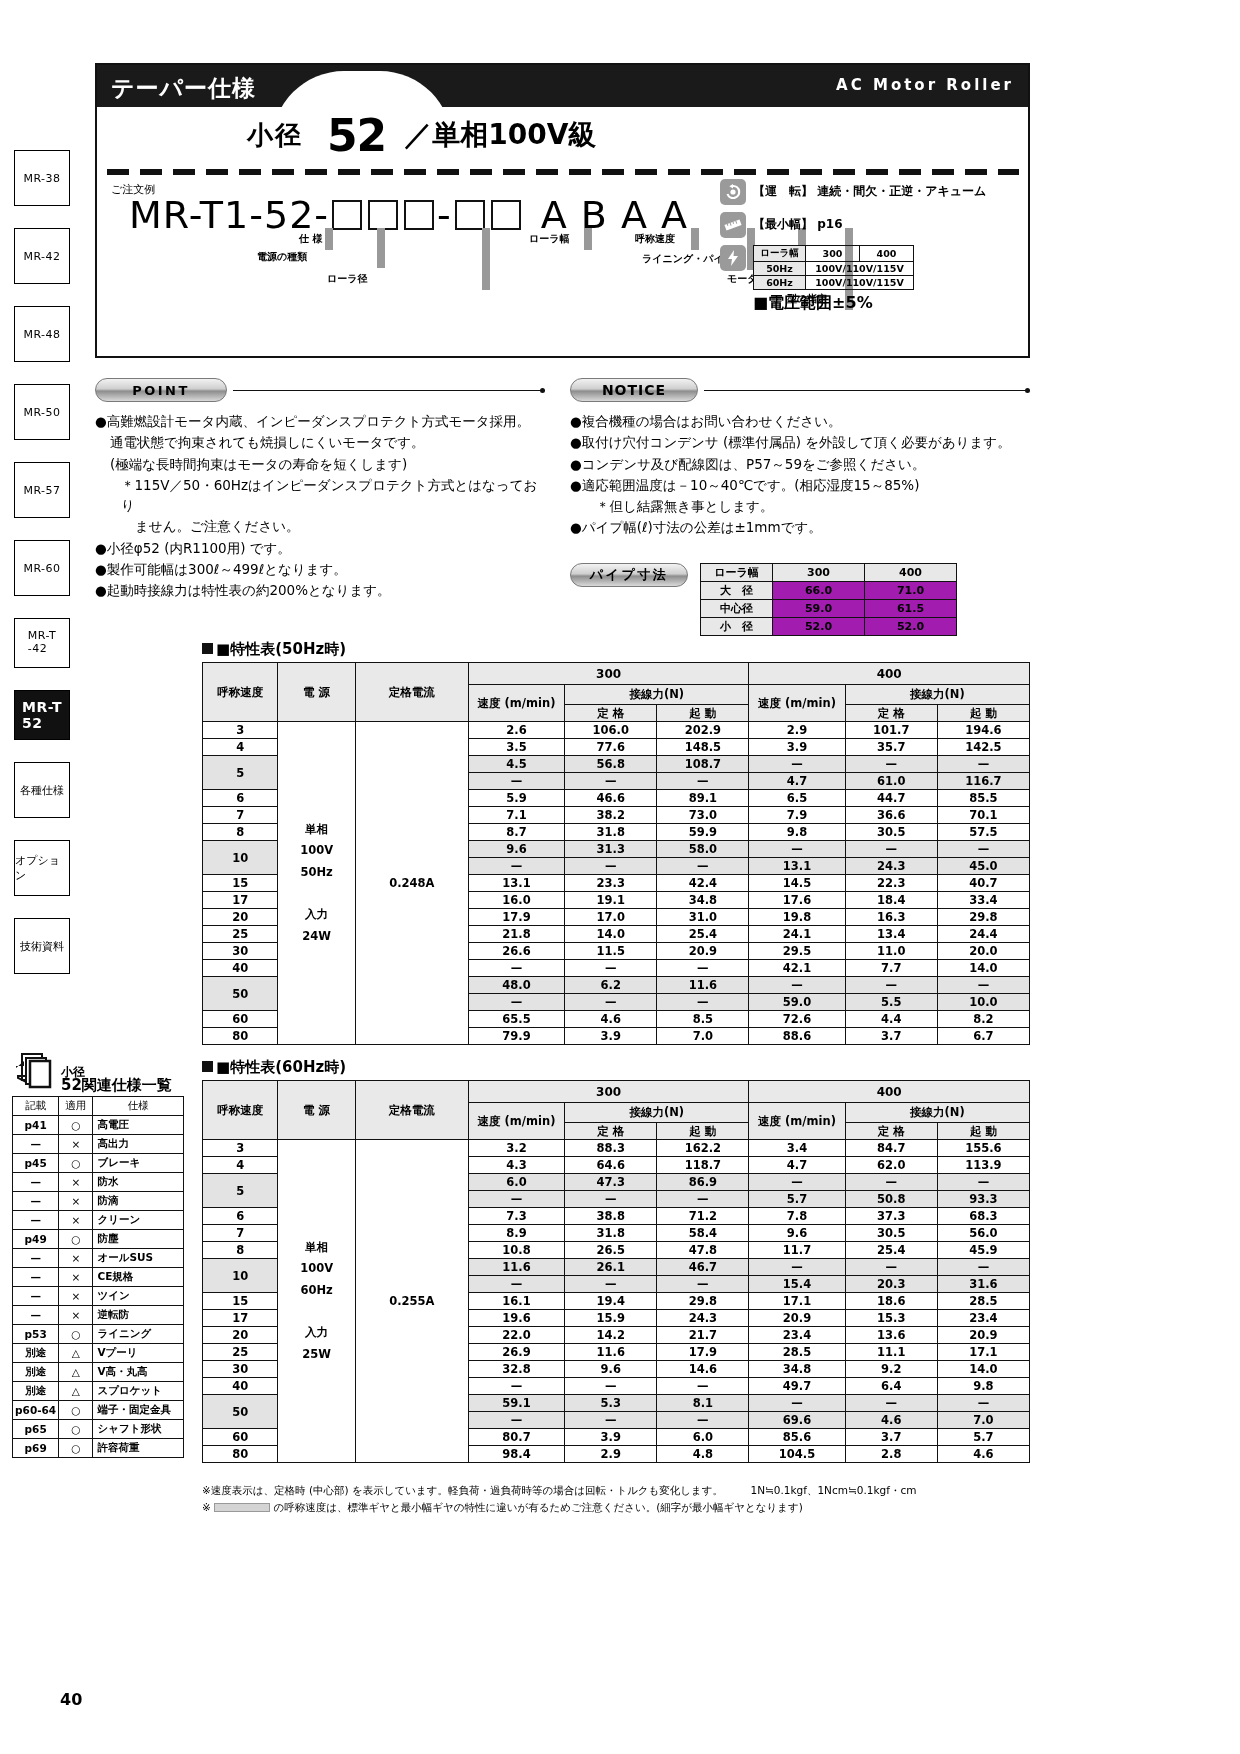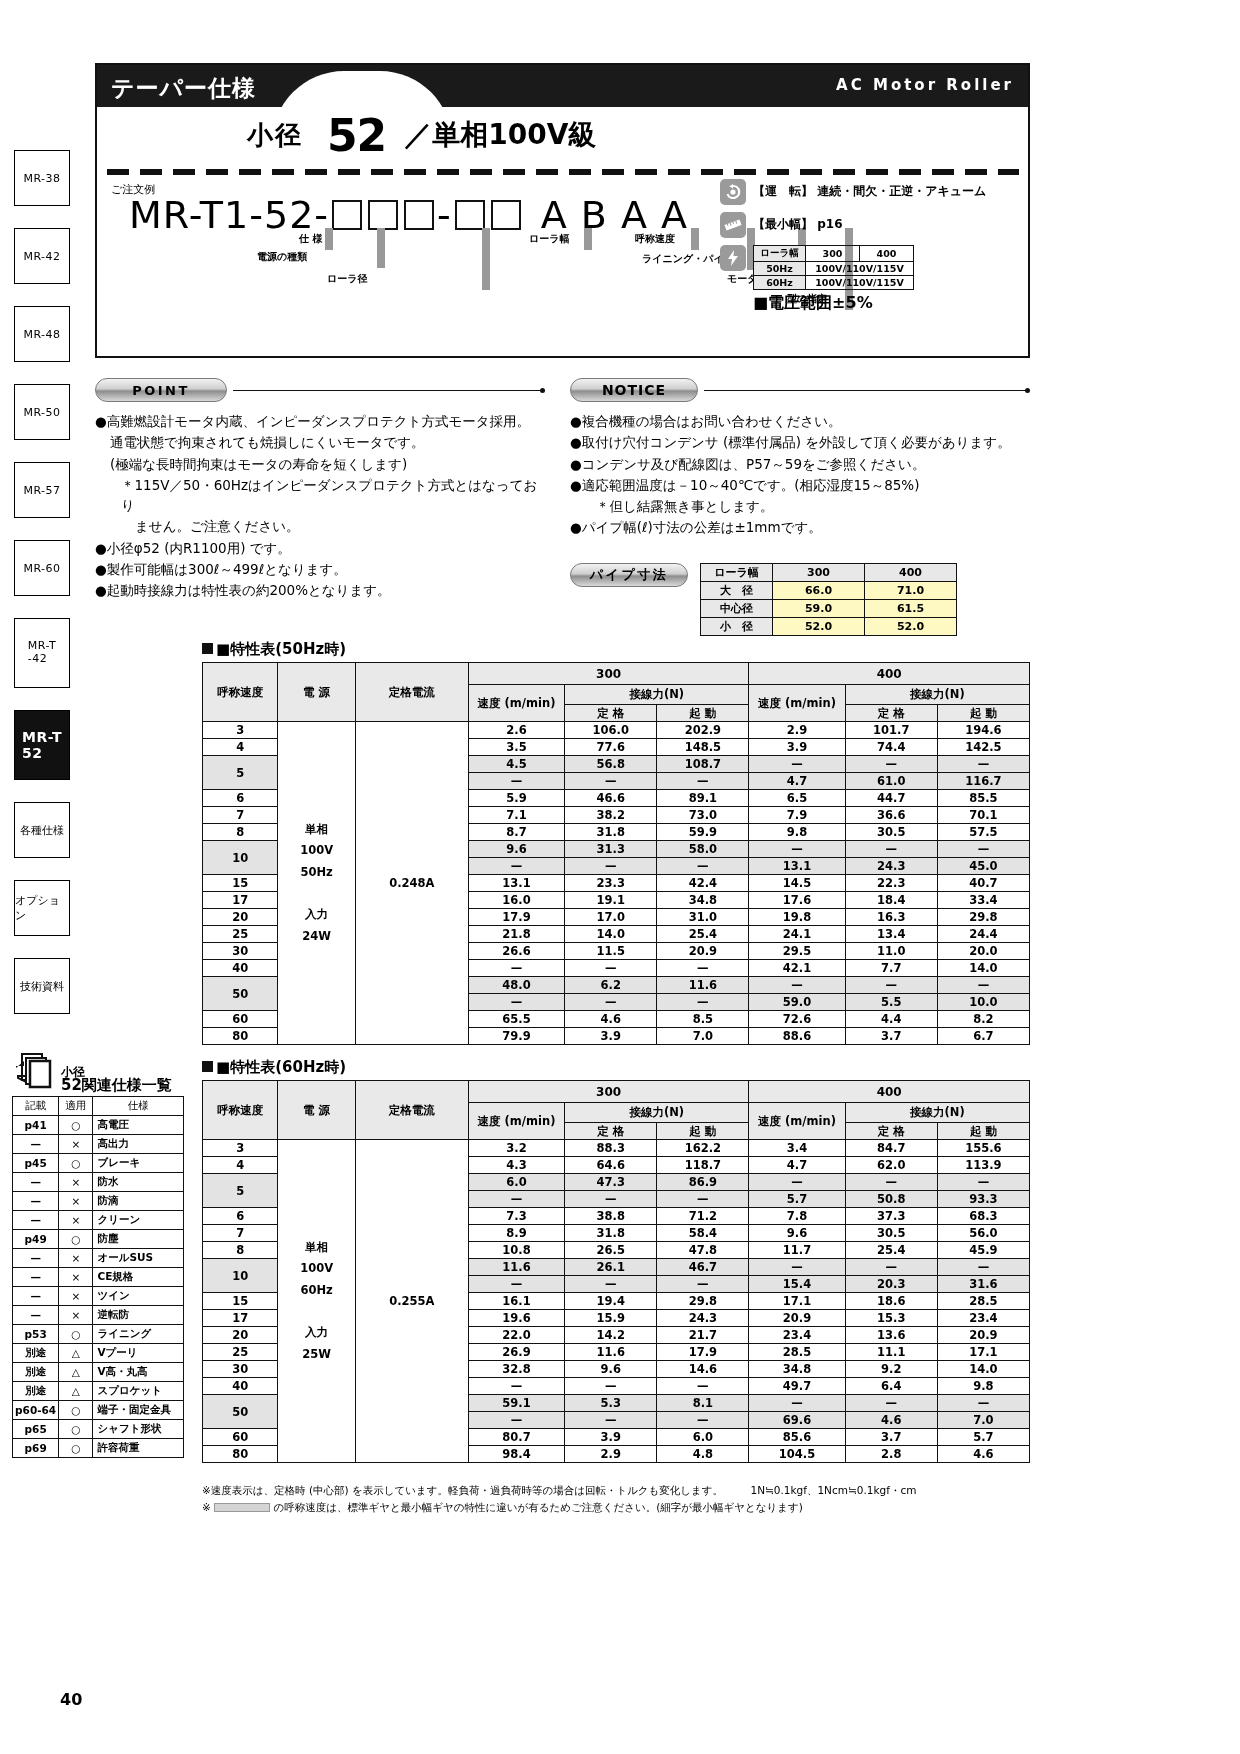--- a/index.html
+++ b/index.html
@@ -16,21 +16,21 @@
   
   .side-tabs { position:absolute; left:14px; top:150px; width:62px; }
   .side-tab {
     width:56px; height:56px;
     border:1px solid #000; background:#fff;
     margin-bottom:22px;
     display:flex; align-items:center; justify-content:center;
     font-size:11px; letter-spacing:0.5px;
     font-family:"DejaVu Sans",sans-serif;
   }
-  .side-tab.tall { height:70px; flex-direction:column; line-height:1.15; }
+  .side-tab.tall { height:50px; flex-direction:column; line-height:1.15; }
   .side-tab.active { background:#111; color:#fff; font-weight:bold; font-size:14px; }
   .side-tab.jp { font-size:11px; letter-spacing:0px; }
 
   
   .banner {
     position:absolute; left:95px; top:63px; width:935px; height:295px;
     border:2px solid #111; background:#fff;
   }
   .banner-black2 {
     position:absolute; left:0; top:0; width:931px; height:42px; background:#1a1a1a;
@@ -114,21 +114,21 @@
   .blist { margin-top:9px; font-size:13.5px; line-height:1.5; }
   .blist p { margin:0 0 1px 0; }
   .ind1 { padding-left:15px; }
   .ind2 { padding-left:26px; }
 
   
   .pipe-wrap { position:absolute; left:570px; top:563px; display:flex; align-items:flex-start; }
   .pipe-table { border-collapse:collapse; font-size:11px; margin-left:12px; }
   .pipe-table td { border:1px solid #111; height:17px; text-align:center; font-weight:bold; }
   .pipe-table td.h { background:#e8e8e8; width:72px; font-weight:bold; }
-  .pipe-table td.v { width:92px; background:#fef9c3;text-align:center; }
+  .pipe-table td.v { width:92px; background:#a21caf;text-align:center; }
 
   
   .sec-title { font-size:15px; font-weight:bold; margin:0 0 3px 0; }
   .sec-title .sq { display:inline-block; width:11px; height:11px; background:#111; margin-right:3px; }
   .chart50 { position:absolute; left:202px; top:640px; width:828px; }
   .chart60 { position:absolute; left:202px; top:1058px; width:828px; }
 
   table.ct { border-collapse:collapse; width:828px; font-size:11.5px; }
   table.ct th, table.ct td {
     border:1px solid #111; text-align:center; padding:0; height:17px;
@@ -419,21 +419,21 @@
           <td>2.9</td>
           <td>101.7</td>
           <td>194.6</td>
         </tr>
         <tr>
           <td class="left-c">4</td>
           <td>3.5</td>
           <td>77.6</td>
           <td>148.5</td>
           <td>3.9</td>
-          <td>74.4</td>
+          <td>35.7</td>
           <td>142.5</td>
         </tr>
         <tr class="shade">
           <td rowspan="2" class="left-c shade">5</td>
           <td>4.5</td>
           <td>56.8</td>
           <td>108.7</td>
           <td>—</td>
           <td>—</td>
           <td>—</td>

